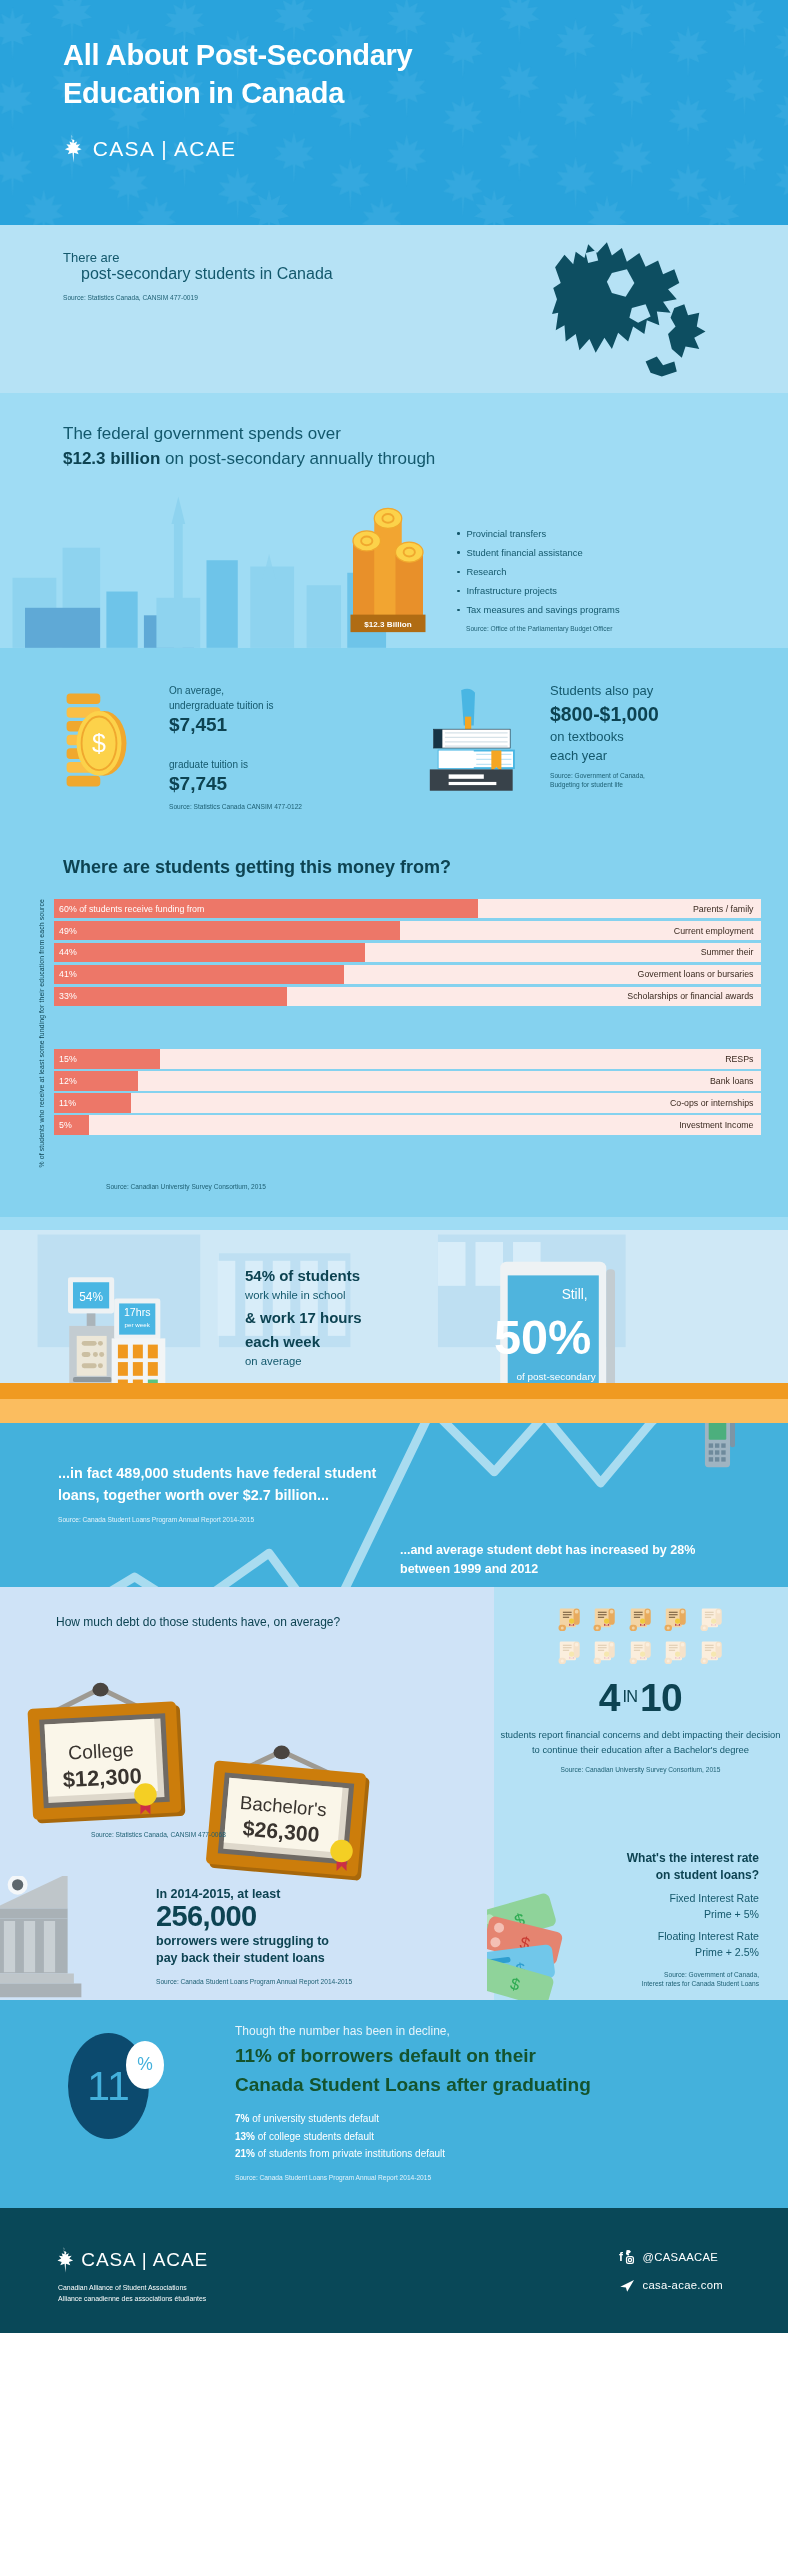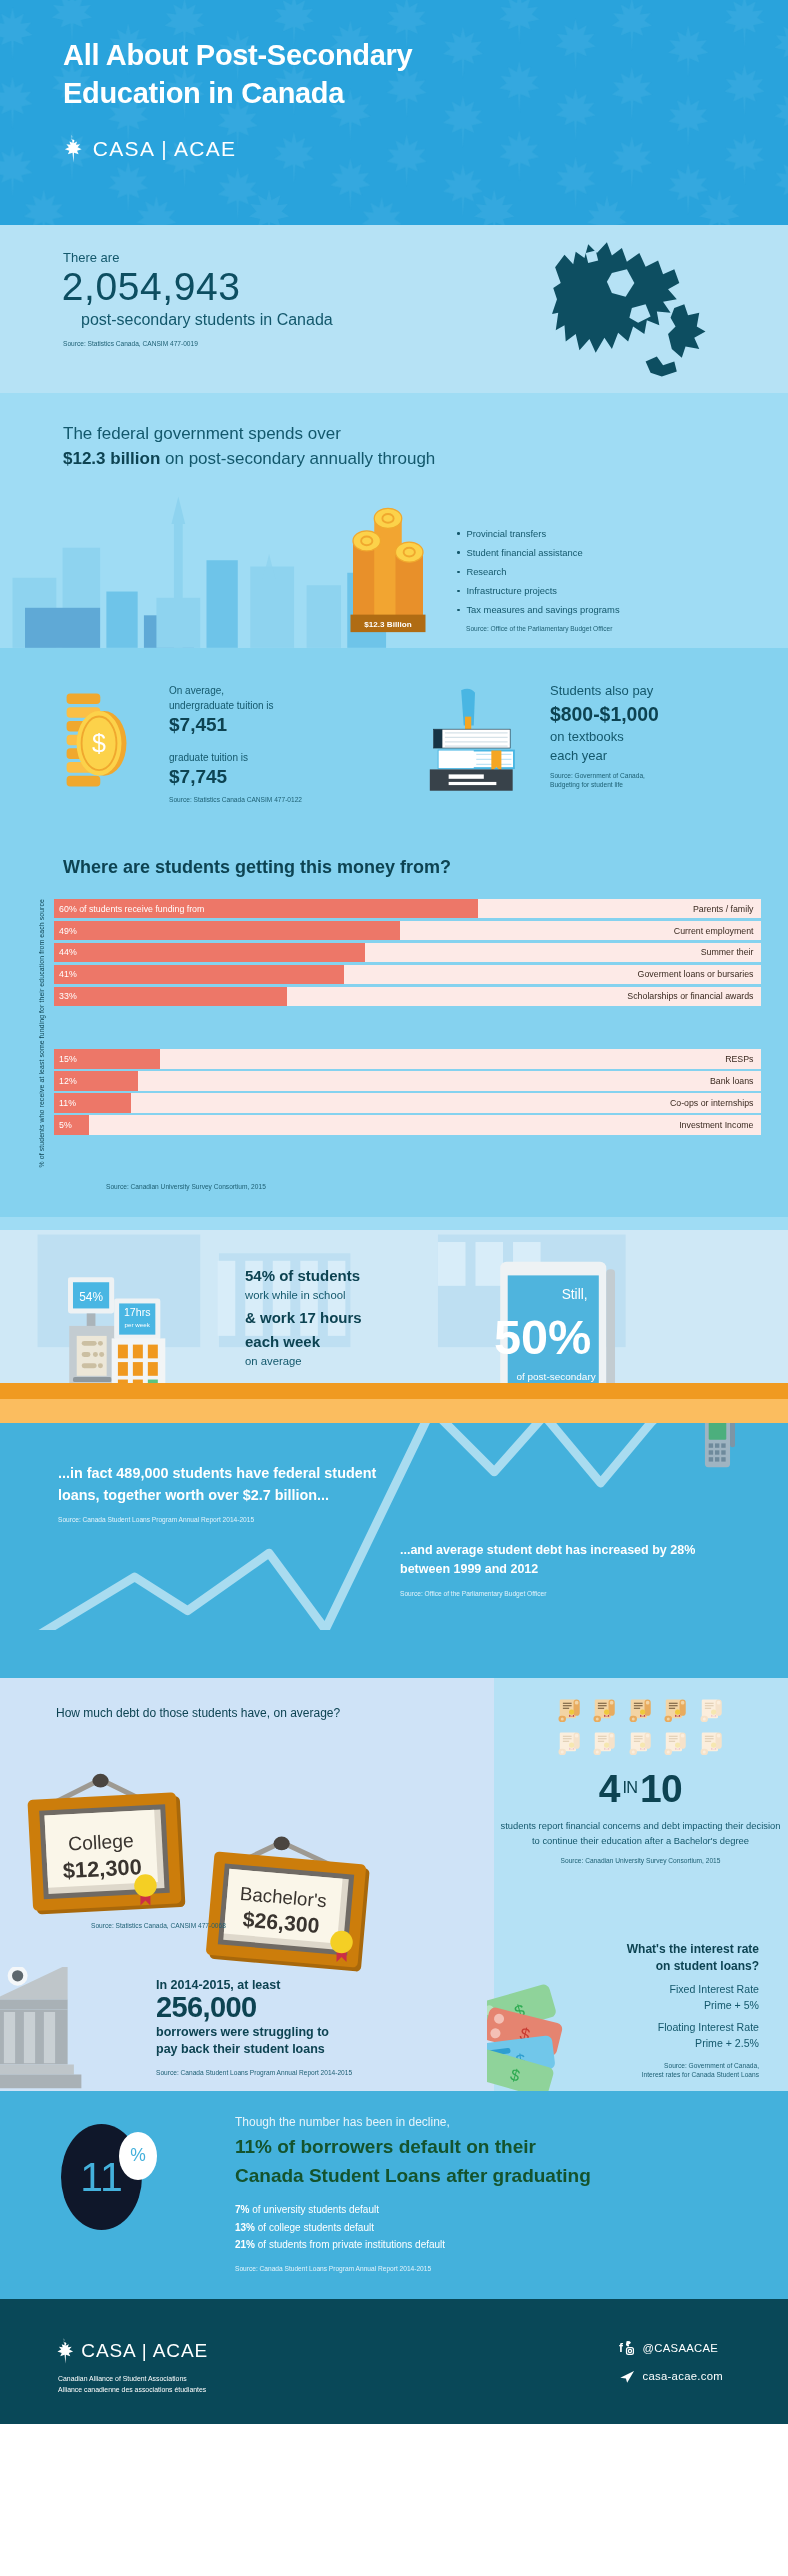--- a/index.html
+++ b/index.html
@@ -119,21 +119,21 @@
   .work-text { position: absolute; left: 245px; top: 49px; width: 225px; }
   .wt-big { font-size: 15px; font-weight: bold; color: #0d4352; line-height: 1.35; }
   .wt-sm  { font-size: 11.3px; font-weight: 300; color: #13586c; line-height: 1.6; }
   .work-src { position: absolute; left: 245px; top: 170px; }
   .till { position: absolute; left: 59px; top: 59px; }
   .phone { position: absolute; left: 494px; top: 43px; }
   .orange-strip { position:absolute; left:0; right:0; bottom:0; height:16.3px; background:#f09a21;}
   .orange-strip2 { height: 24px; background:#fbbd5f; }
 
   
-  .sec-loans { height: 255px; position: relative; background: #44b1dc; overflow: hidden; }
+  .sec-loans { height: 164px; position: relative; background: #44b1dc; overflow: hidden; }
   .zig { position: absolute; inset: 0; }
   .loans-left { position: absolute; left: 58px; top: 39px; width: 325px; }
   .ll-txt { font-size: 14.4px; color: #fff; font-weight: bold; line-height: 1.55; }
   .loans-left .srcline { margin-top: 8.8px; }
   .loans-right { position: absolute; left: 400px; top: 118px; width: 325px; }
   .lr-txt { font-size: 12.5px; color: #fff; font-weight: bold; line-height: 1.55; }
   .loans-right .srcline { margin-top: 8.8px; }
 
   
   .sec-frames { position: relative; height: 413px; }
@@ -153,22 +153,22 @@
   .ir-src { margin-top: 8.8px; }
   .bank-256 { position: absolute; left: 156px; top: 300px; width: 294px; }
   .b256-pre { font-size: 12.5px; font-weight: bold; color: #0d4352; }
   .b256-num { font-size: 29px; font-weight: bold; color: #0d4352; line-height: 1.1; letter-spacing: -0.6px; }
   .b256-post { font-size: 12.5px; font-weight: bold; color: #0d4352; line-height: 1.4; }
   .b256-src { margin-top: 8.8px; }
 
   
   .sec-default { height: 208px; position: relative; background: #44b1dc; }
   .circ11 {
-    position: absolute; left: 61px; top: 33px;
-    width: 81px; height: 106px; border-radius: 50%; background: #0f172a;
+    position: absolute; left: 68px; top: 33px;
+    width: 81px; height: 106px; border-radius: 50%; background: #0c4a6e;
     display: flex; align-items: center; justify-content: center;
   }
   .circ11 .n { font-size: 41px; color: #44b1dc; font-weight: 300; line-height: 1; }
   .circ11 .p {
     position: absolute; right: -15px; top: 7.5px; width: 38px; height: 48px;
     border-radius: 50%; background: #fff;
     display: flex; align-items: center; justify-content: center;
     font-size: 17.5px; color: #44b1dc;
   }
   .def-txt { position: absolute; left: 235px; top: 24px; width: 513px; }
@@ -263,21 +263,20 @@
         <svg class="brand-leaf" viewBox="0 0 40 54">
           <path d="M16 0 C19 3 17 7 15 9 C18 8 21 9 22 11 L20 16 L27 13 L25 19 L33 18 L28 24 L36 28 L27 31 L30 38 L21 35 L20 54 L18 35 L9 38 L12 31 L3 28 L11 24 L6 18 L14 19 L12 13 L18 15 Z" fill="#fff"></path>
         </svg>
         <span class="brand-text">CASA  |  ACAE</span>
       </div>
     </div>
   </section>
 
   <section class="band b-lightblue sec-count">
     <div class="pre">There are</div>
-    <div class="big-num">2,054,943</div>
     <div class="post">post-secondary students in Canada</div>
     <div class="src srcline">Source: Statistics Canada, CANSIM 477-0019</div>
     <div class="map-wrap">
       <svg width="156" height="144" viewBox="0 0 250 230">
         <g fill="#0d4e61">
           <path d="M5 45 L20 25 L34 40 L38 20 L52 30 L58 8 L72 22 L88 5 L96 26 L112 14 L120 36 L140 22 L150 44 L170 34 L178 56 L196 48 L204 70 L186 80 L200 96 L178 100 L190 118 L168 116 L172 138 L152 130 L148 152 L130 140 L122 164 L106 150 L96 176 L84 158 L70 182 L60 160 L44 178 L38 152 L22 164 L20 138 L6 146 L10 118 L0 120 L8 96 L2 78 L14 70 Z"></path>
           <path d="M196 110 L212 104 L218 122 L236 118 L232 140 L246 148 L228 158 L236 176 L214 172 L208 190 L192 176 L186 152 L198 140 L190 126 Z"></path>
           <path d="M150 196 L168 188 L178 202 L196 196 L200 212 L176 220 L158 214 Z"></path>
         </g>
         <g fill="#b6e2f5">
@@ -369,21 +368,21 @@
         <ellipse cx="64" cy="92" rx="36" ry="52" fill="#fcd24a"></ellipse>
         <ellipse cx="64" cy="92" rx="28" ry="43" fill="none" stroke="#f0a82e" stroke-width="3"></ellipse>
         <text x="64" y="106" font-family="Liberation Sans, sans-serif" font-size="40" fill="#fff" text-anchor="middle">$</text>
       </svg>
     </div>
 
     <div class="tui-left">
       <div class="tl-sm">On average,</div>
       <div class="tl-sm">undergraduate tuition is</div>
       <div class="tl-big">$7,451</div>
-      <div class="tl-sm" style="margin-top:14px">graduate tuition is</div>
+      <div class="tl-sm" style="margin-top:21px">graduate tuition is</div>
       <div class="tl-big">$7,745</div>
       <div class="src" style="margin-top:6.3px">Source: Statistics Canada CANSIM 477-0122</div>
     </div>
 
     <div class="books">
       <svg width="113" height="113" viewBox="0 0 180 180">
         <path d="M72 10 q14 -6 22 4 l-2 52 -16 0 Z" fill="#49b6e3"></path>
         <rect x="78" y="52" width="10" height="22" fill="#f5a623"></rect>
         <g>
           <rect x="28" y="72" width="122" height="30" fill="#fff" stroke="#163445" stroke-width="1"></rect>

